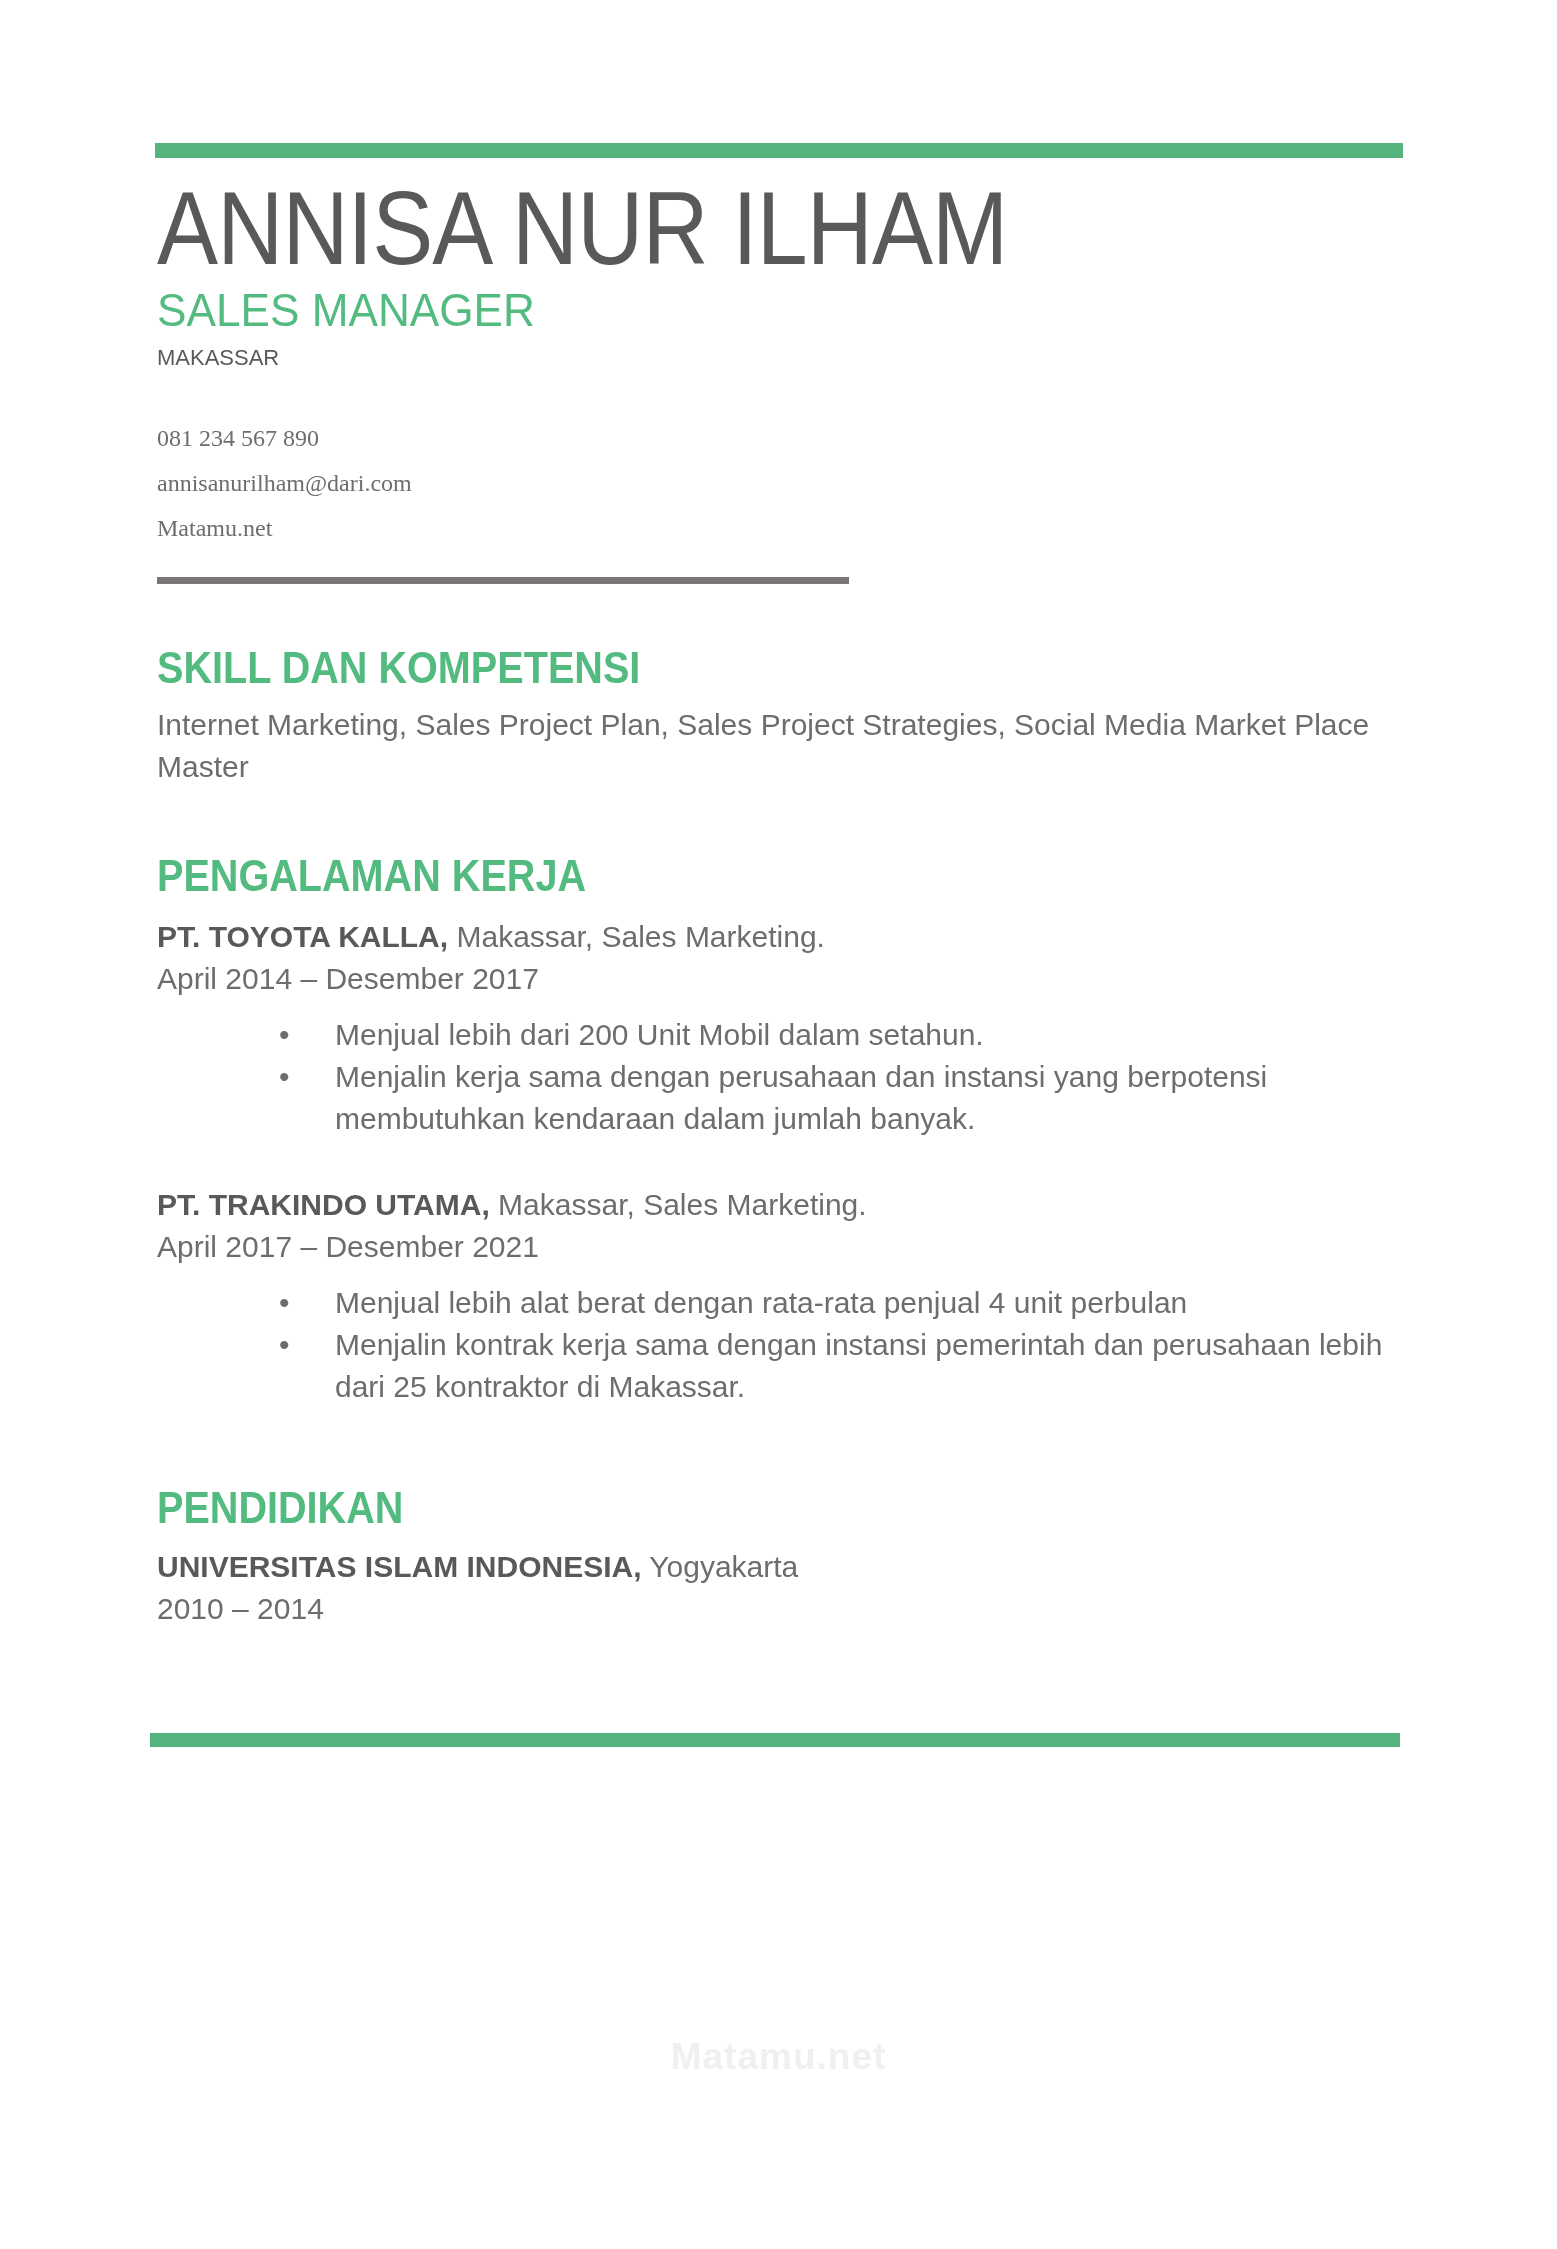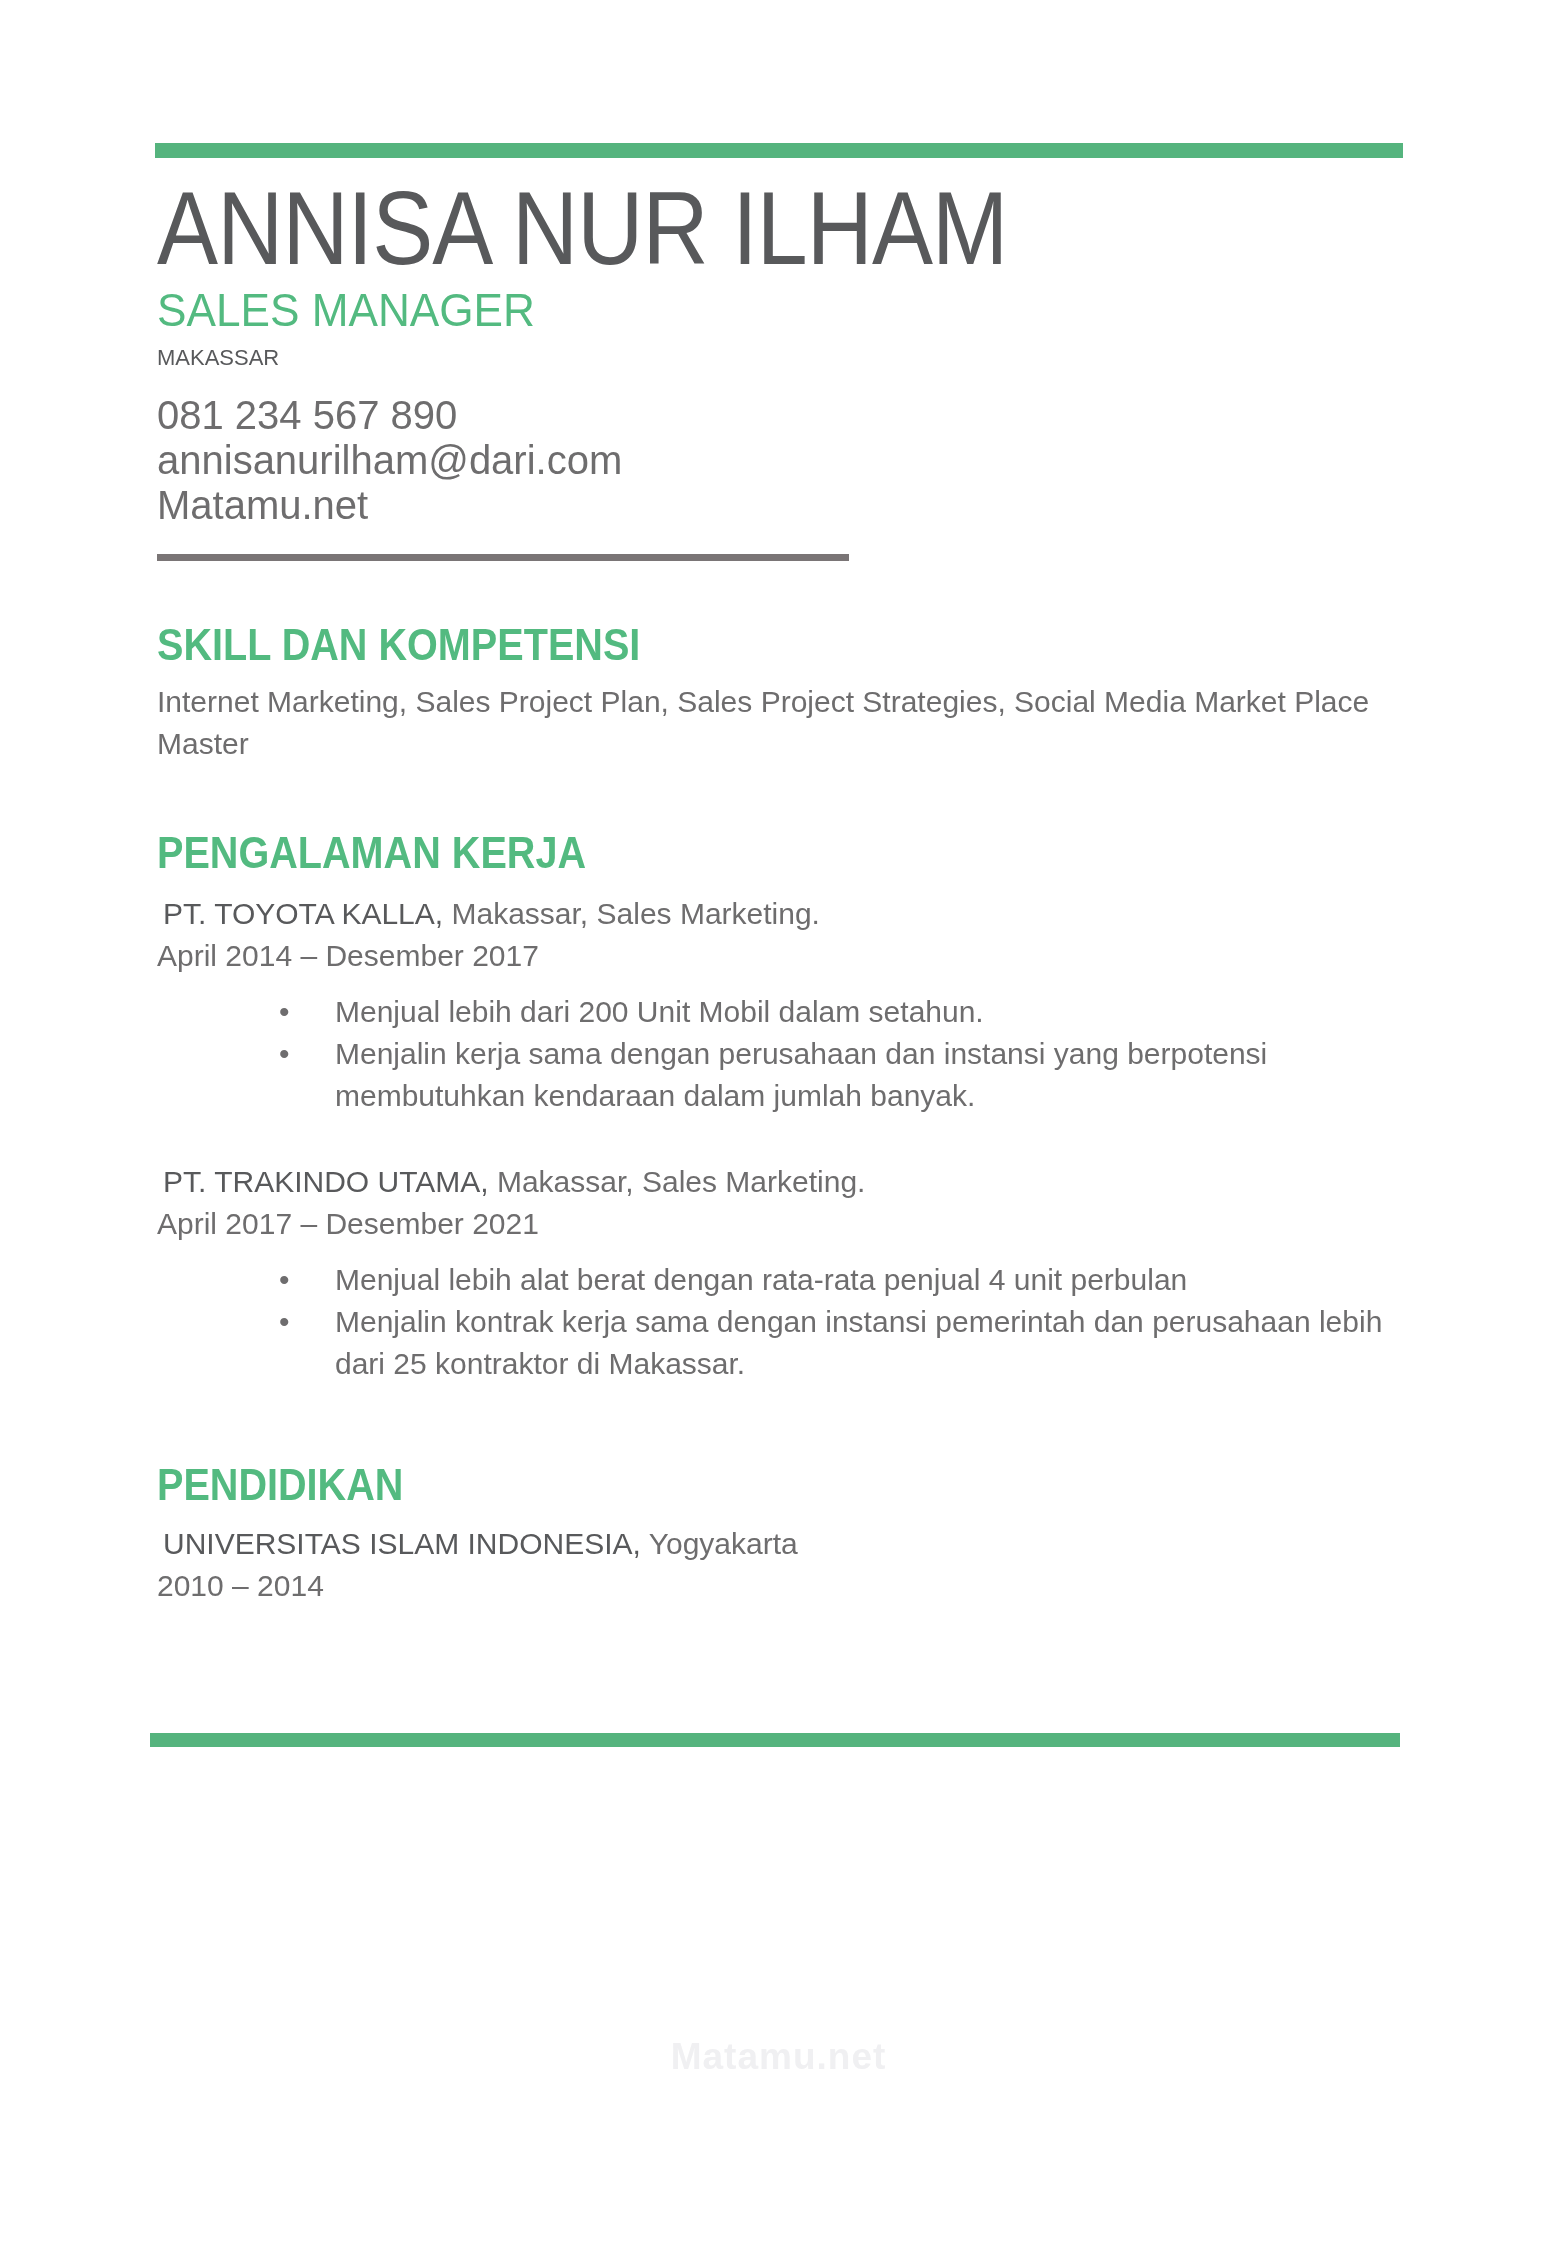--- a/index.html
+++ b/index.html
@@ -59,24 +59,25 @@
     transform-origin: left center;
     white-space: nowrap;
   }
   .location {
     margin-top: 8px;
     font-size: 22px;
     line-height: 1.2;
     color: var(--text-dark);
   }
   .contact {
-    margin-top: 21px;
-    font-size: 40px;
+    margin-top: 44px;
+    font-size: 24px;
     line-height: 45px;
     color: var(--text-body);
+    font-family: Liberation Serif, serif;
   }
   .divider {
     margin-top: 26px;
     width: 692px;
     height: 7px;
     background: var(--rule-gray);
   }
   .section-heading {
     font-size: 45px;
     line-height: 1.25;
@@ -91,23 +92,22 @@
   .body-text {
     font-size: 30px;
     line-height: 42px;
     max-width: 1286px;
     color: var(--text-body);
   }
   .sec-skills .body-text { margin-top: 8px; }
   .entry { margin-top: 12px; }
   .entry + .entry { margin-top: 44px; }
   .entry-head .company, .entry-head .school {
-    font-weight: normal;
+    font-weight: bold;
     color: var(--text-dark);
-    margin-left: 6px;
   }
   .bullets {
     list-style: none;
     margin: 14px;
     padding-left: 108px;
   }
   .bullets li {
     position: relative;
     padding-left: 56px;
     font-size: 30px;

